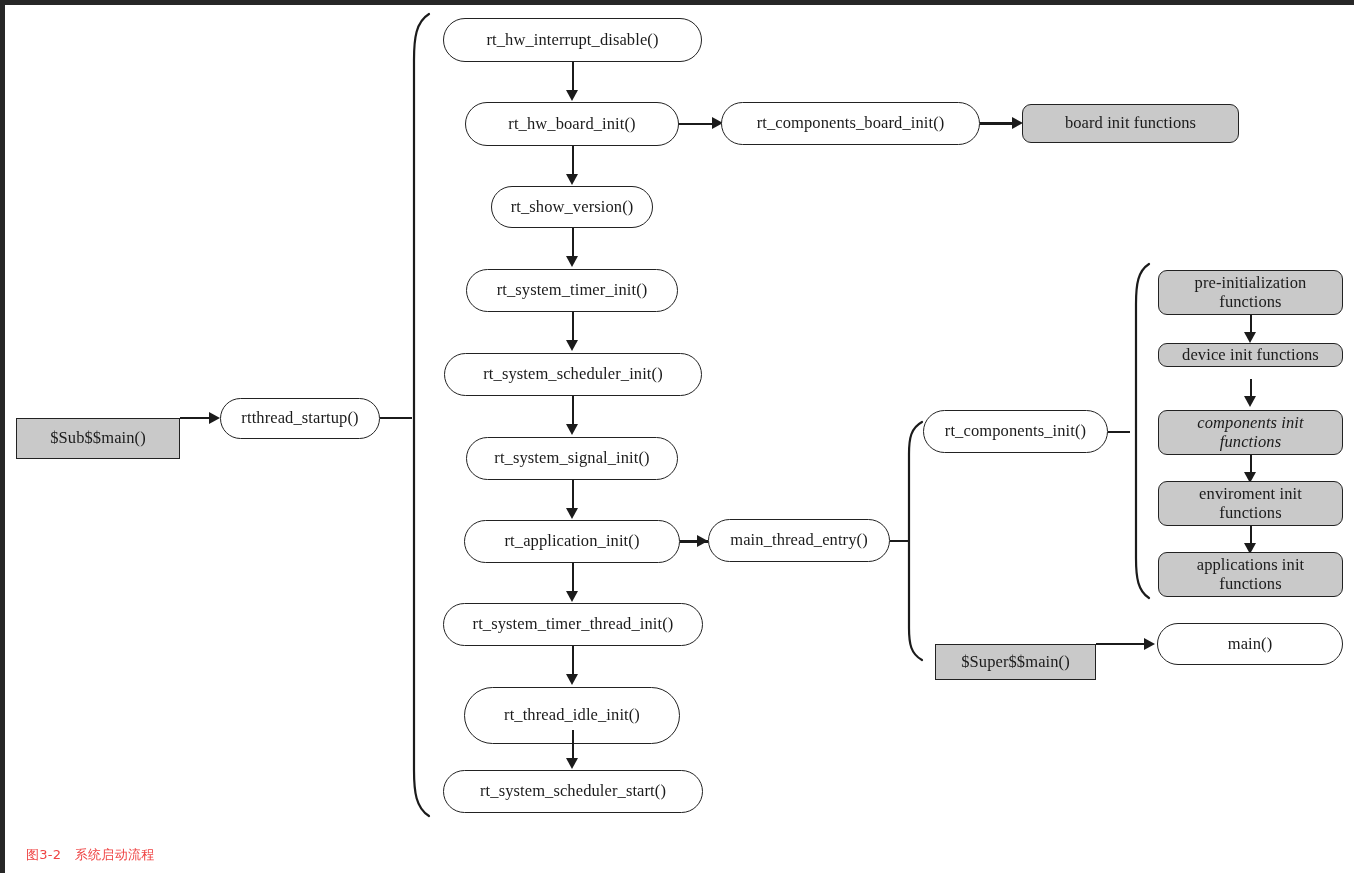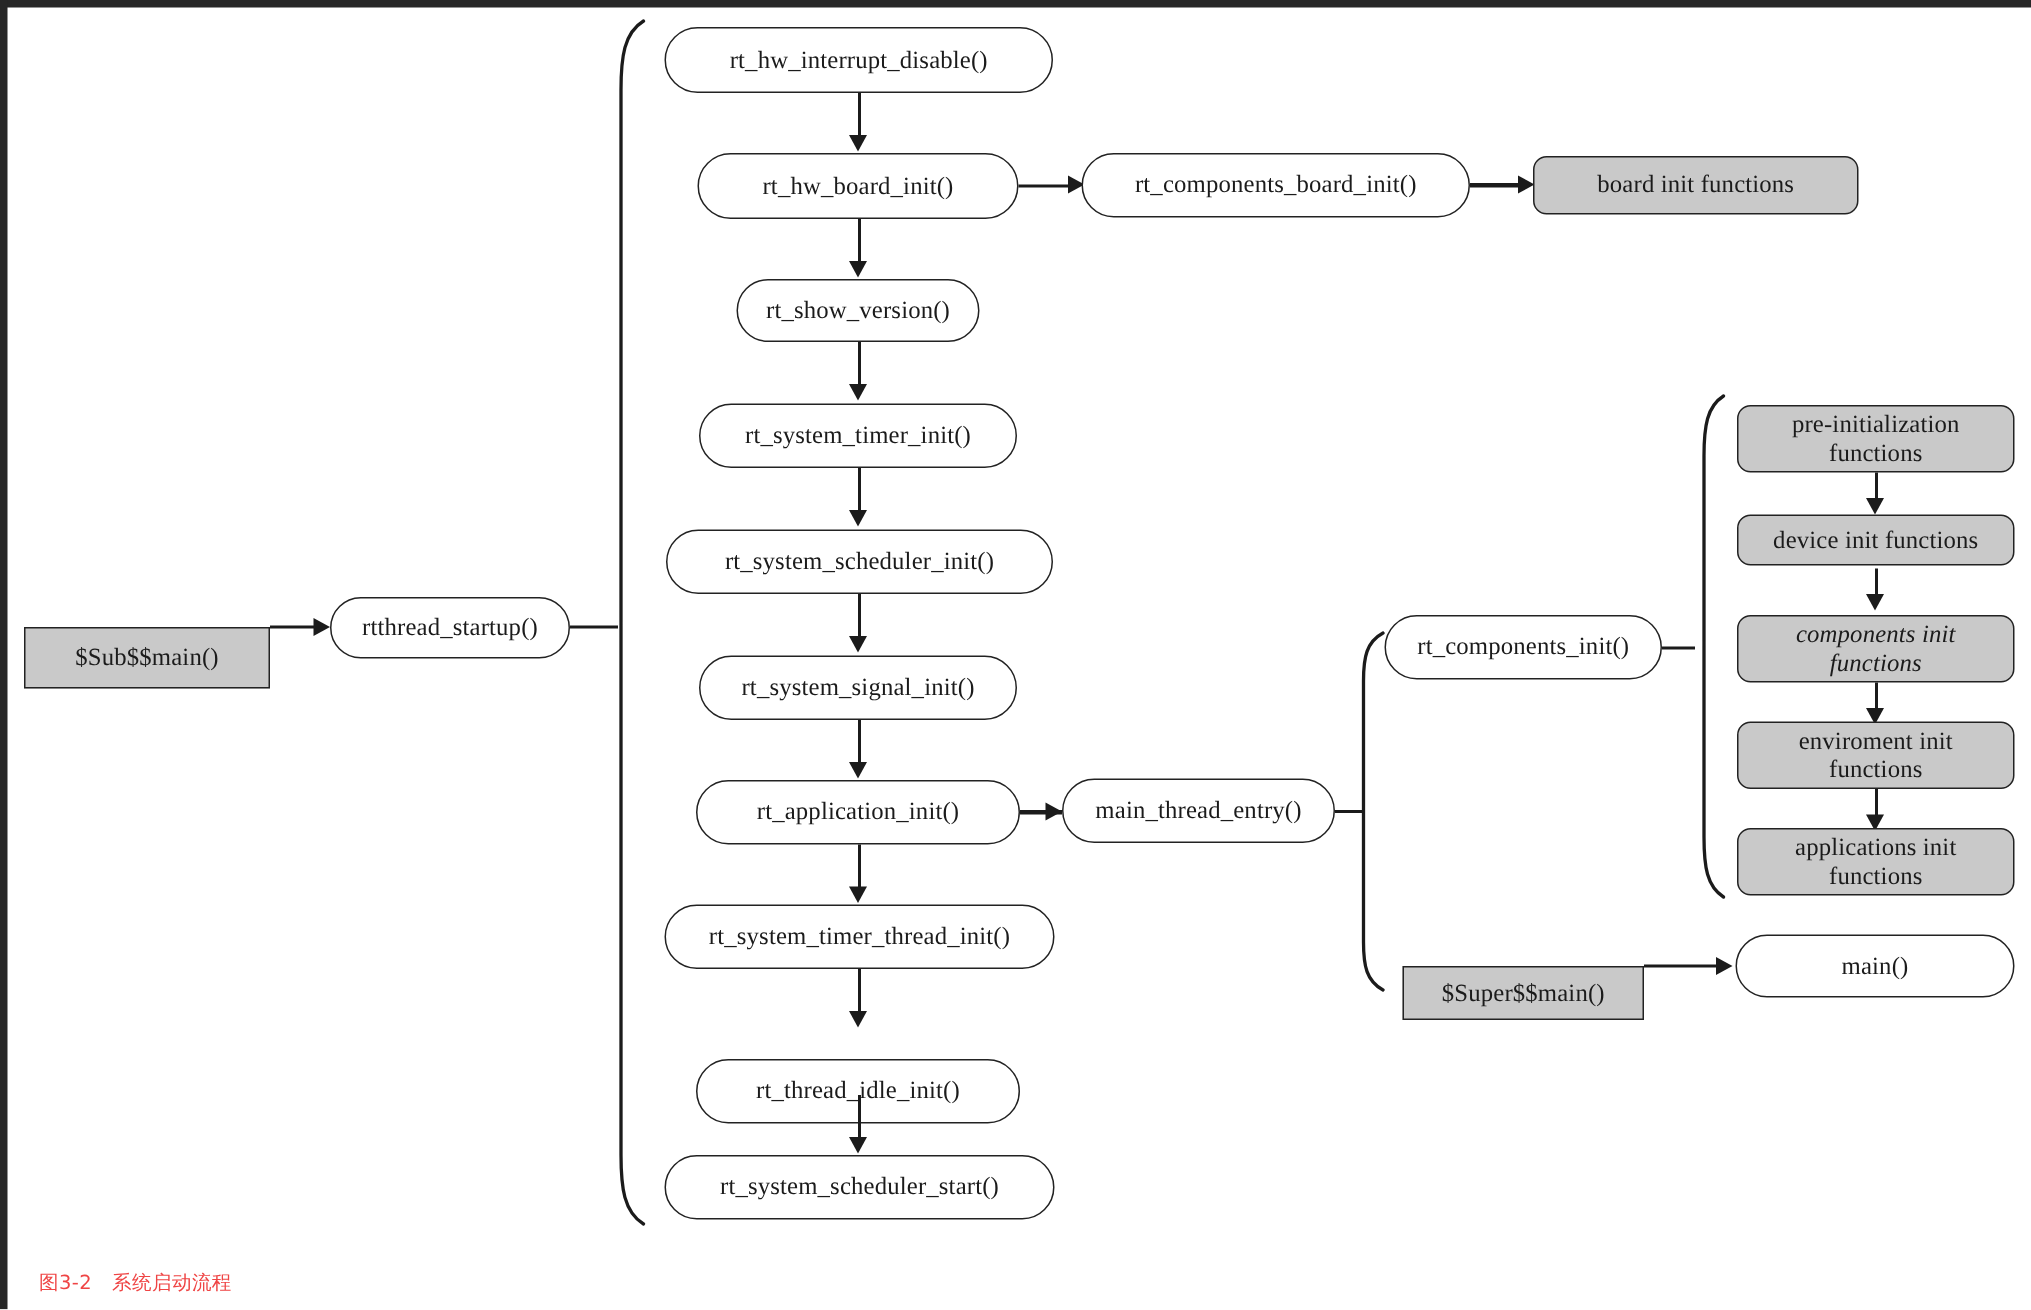--- a/index.html
+++ b/index.html
@@ -175,21 +175,21 @@
 
   <div class="conn h" style="left:680px; top:540.3px; width:28px;"></div>
   <div class="arrow-r" style="left:697px; top:534.8px;"></div>
 
   <div class="node round" style="left:443px; top:603px; width:260px; height:43px;">
     <span class="lbl">rt_system_timer_thread_init()</span>
   </div>
   <div class="conn v" style="left:571.5px; top:646px; height:29px;"></div>
   <div class="arrow-d" style="left:566px; top:674px;"></div>
 
-  <div class="node round" style="left:464px; top:706px; width:216px; height:43px;">
+  <div class="node round" style="left:464px; top:687px; width:216px; height:57px;">
     <span class="lbl">rt_thread_idle_init()</span>
   </div>
   <div class="conn v" style="left:571.5px; top:730px; height:29px;"></div>
   <div class="arrow-d" style="left:566px; top:758px;"></div>
 
   <div class="node round" style="left:443px; top:770px; width:260px; height:43px;">
     <span class="lbl">rt_system_scheduler_start()</span>
   </div>
 
   <div class="node round" style="left:721px; top:102px; width:259px; height:43px;">
@@ -226,21 +226,21 @@
     </svg>
   </div>
 
   <div class="node soft filled" style="left:1158px; top:270px; width:185px; height:45px;">
     <span class="lbl">pre-initialization
 functions</span>
   </div>
   <div class="conn v" style="left:1249.5px; top:315px; height:19px;"></div>
   <div class="arrow-d" style="left:1244px; top:332px;"></div>
 
-  <div class="node soft filled" style="left:1158px; top:343px; width:185px; height:34px;">
+  <div class="node soft filled" style="left:1158px; top:343px; width:185px; height:24px;">
     <span class="lbl">device init functions</span>
   </div>
   <div class="conn v" style="left:1249.5px; top:379px; height:18px;"></div>
   <div class="arrow-d" style="left:1244px; top:396px;"></div>
 
   <div class="node soft filled" style="left:1158px; top:410px; width:185px; height:45px;font-style:italic;">
     <span class="lbl">components init
 functions</span>
   </div>
   <div class="conn v" style="left:1249.5px; top:455px; height:19px;"></div>

